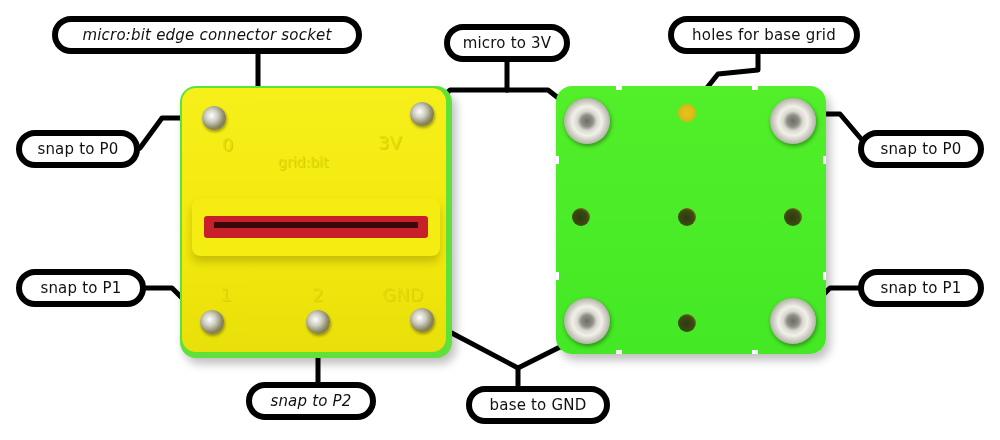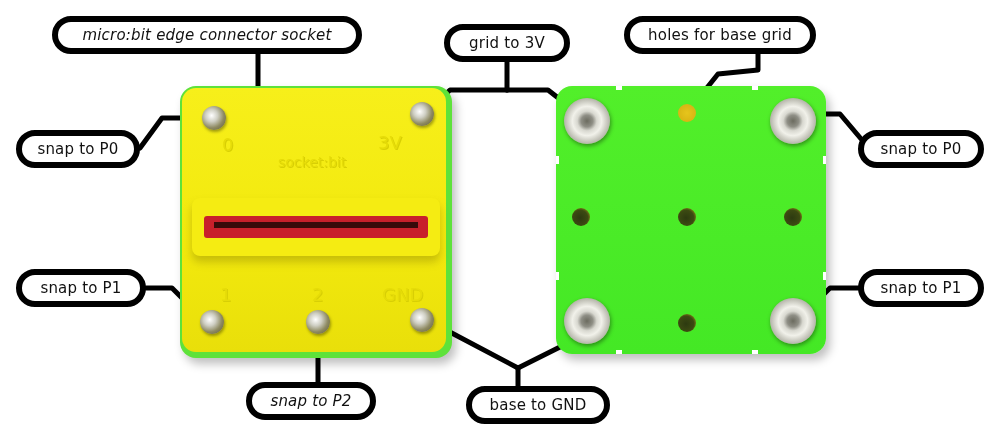--- a/index.html
+++ b/index.html
@@ -84,21 +84,21 @@
     <polyline points="518,386 518,368"></polyline>
     <polyline points="518,368 446,330"></polyline>
     <polyline points="518,368 566,344"></polyline>
   </g>
 </svg>
 
 <div class="board yellow-board">
   <div class="yellow-inner">
     <span class="emboss" style="left:40px;top:46px;">0</span>
     <span class="emboss" style="left:196px;top:44px;">3V</span>
-    <span class="emboss" style="left:96px;top:66px;font-size:14px;">socket:bit</span>
+    <span class="emboss" style="left:96px;top:66px;font-size:14px;">grid:bit</span>
     <span class="emboss" style="left:38px;top:196px;">1</span>
     <span class="emboss" style="left:130px;top:196px;">2</span>
     <span class="emboss" style="left:200px;top:196px;">GND</span>
 
     <div class="socket-body">
       <div class="socket-slot">
         <div class="socket-slit"></div>
       </div>
     </div>
 
@@ -126,20 +126,20 @@
   <div class="hole" style="left:228px;top:122px;"></div>
   <div class="hole" style="left:122px;top:228px;"></div>
 
   <div class="snap-g" style="left:8px;top:12px;"></div>
   <div class="snap-g" style="left:214px;top:12px;"></div>
   <div class="snap-g" style="left:8px;top:212px;"></div>
   <div class="snap-g" style="left:214px;top:212px;"></div>
 </div>
 
 <div class="label" style="left:52px;top:16px;width:310px;font-style:italic;">micro:bit edge connector socket</div>
-<div class="label" style="left:444px;top:24px;width:126px;">grid to 3V</div>
-<div class="label" style="left:624px;top:16px;width:192px;">holes for base grid</div>
+<div class="label" style="left:444px;top:24px;width:126px;">micro to 3V</div>
+<div class="label" style="left:668px;top:16px;width:192px;">holes for base grid</div>
 <div class="label" style="left:16px;top:130px;width:124px;">snap to P0</div>
 <div class="label" style="left:858px;top:130px;width:126px;">snap to P0</div>
 <div class="label" style="left:16px;top:269px;width:130px;">snap to P1</div>
 <div class="label" style="left:858px;top:269px;width:126px;">snap to P1</div>
 <div class="label" style="left:246px;top:382px;width:130px;font-style:italic;">snap to P2</div>
 <div class="label" style="left:466px;top:386px;width:144px;">base to GND</div>
 
 </body></html>

